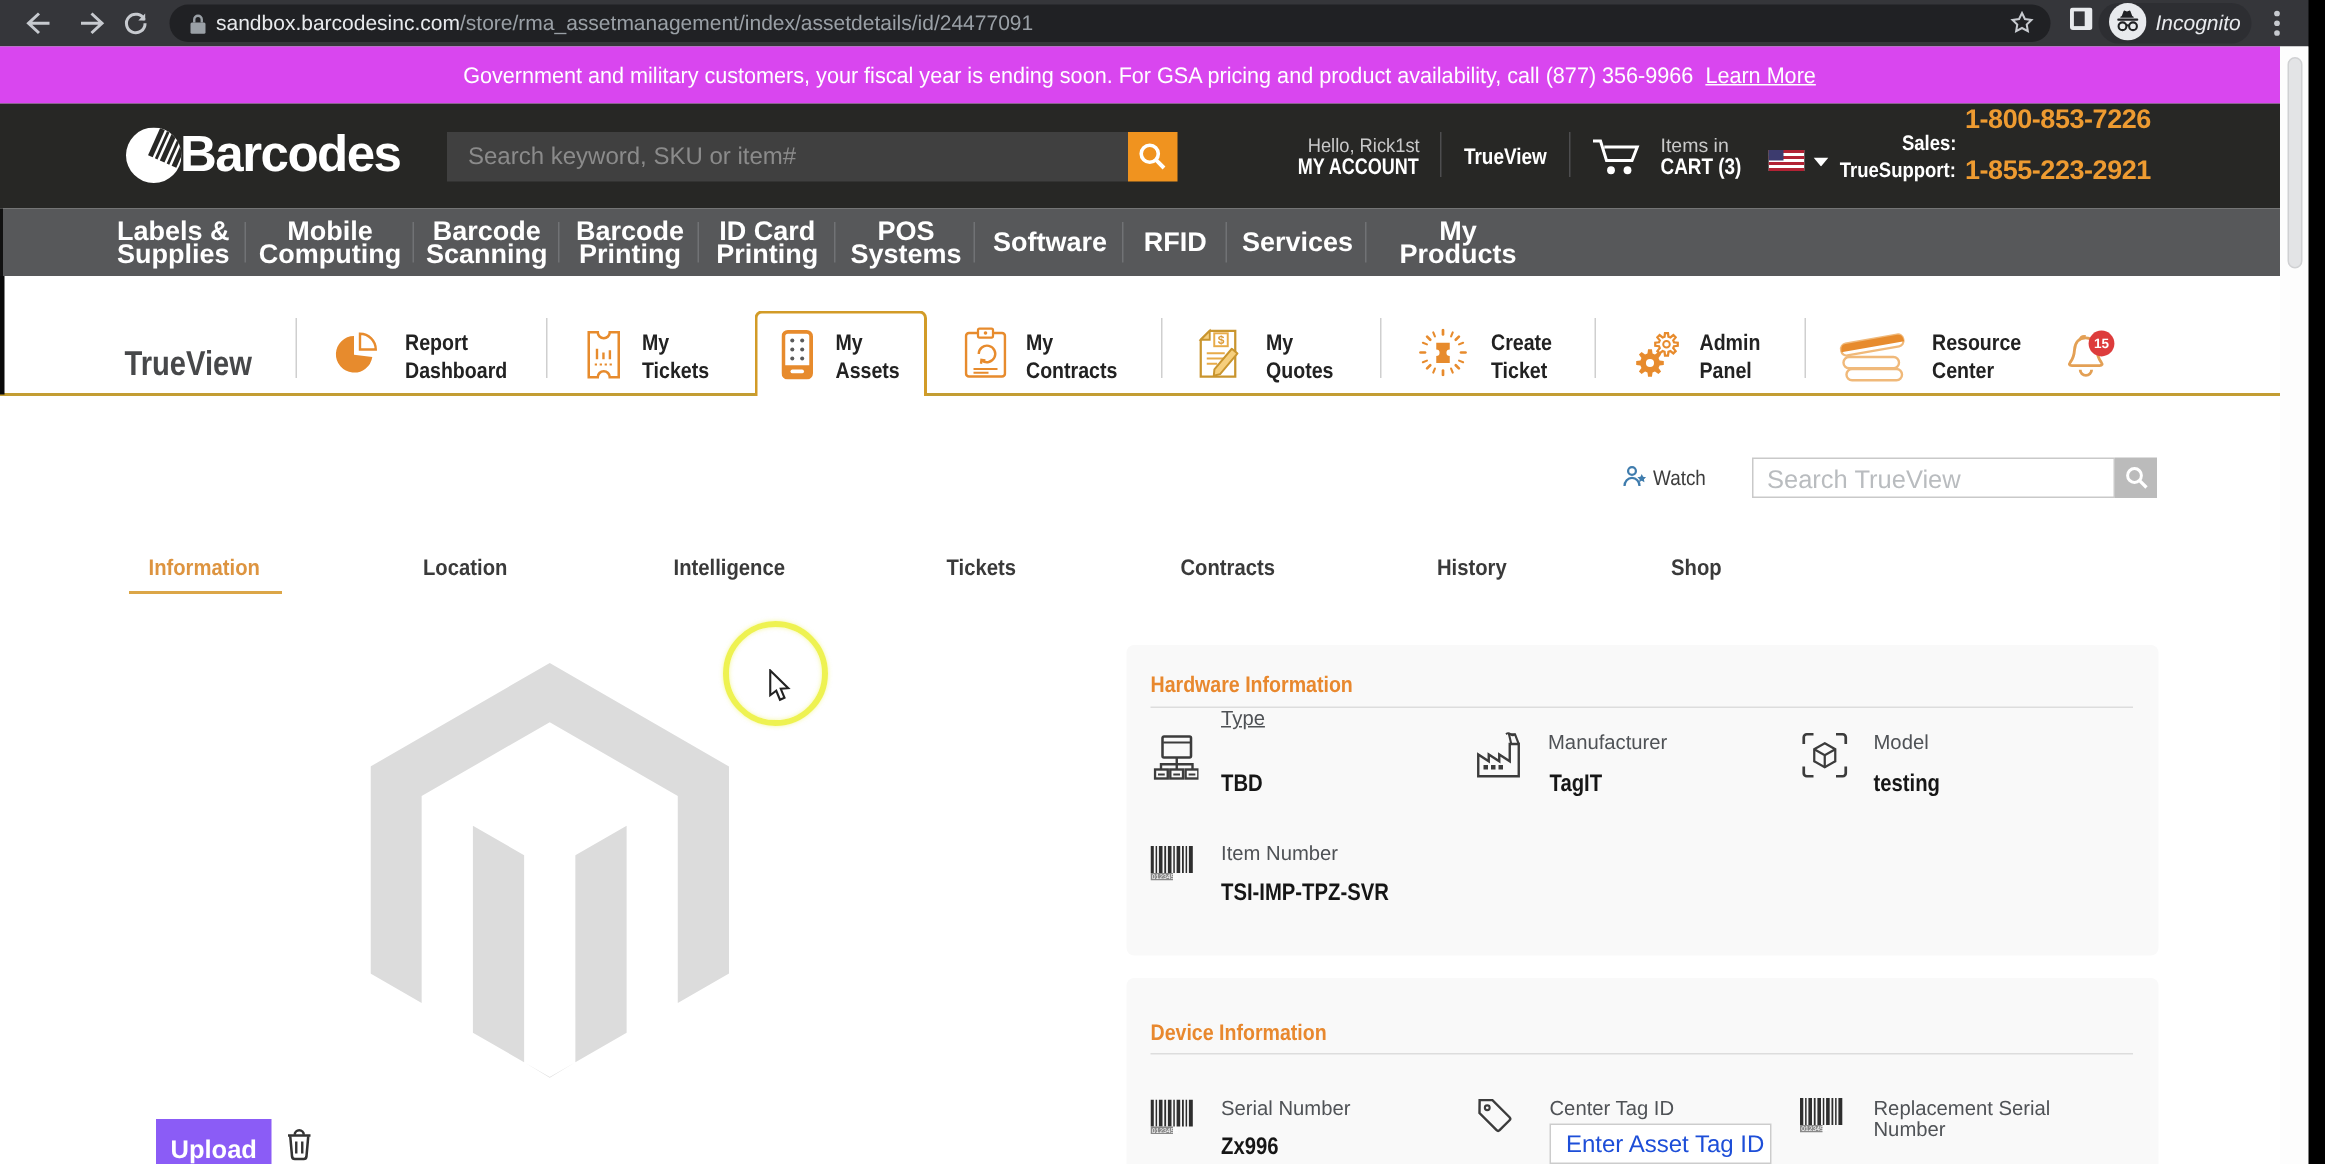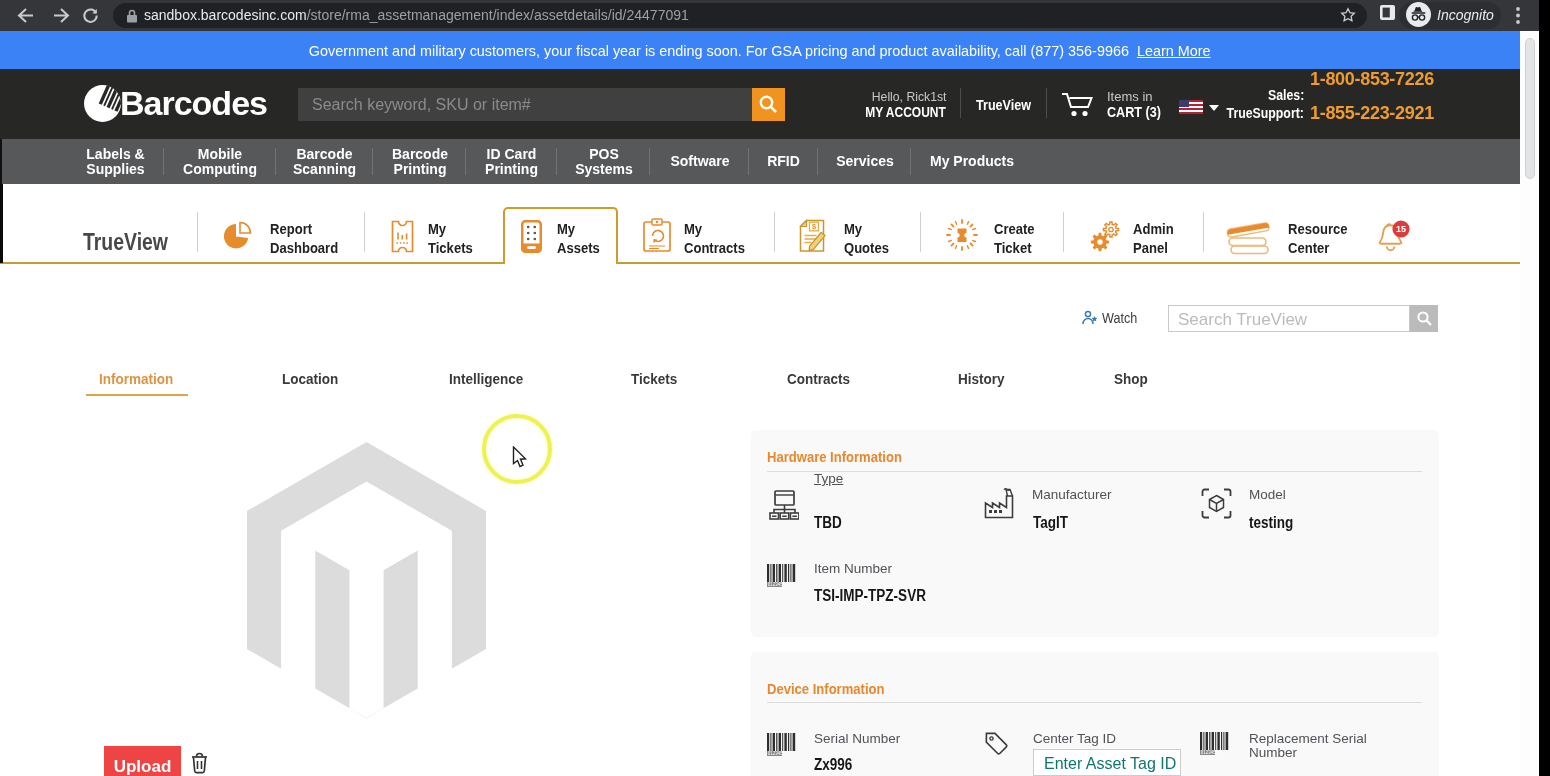--- a/index.html
+++ b/index.html
@@ -8,21 +8,21 @@
   .abs { position:absolute; }
   svg { display:block; }
 
   
   #chrome { position:absolute; left:0; top:0; width:1550px; height:31px; background:#35363a; }
   #omnibox { position:absolute; left:113px; top:3px; width:1254px; height:25px; border-radius:13px; background:#202124; }
   .urltext { position:absolute; left:144px; top:7px; font-size:14px; color:#e8eaed; white-space:nowrap; }
   .urltext .gray { color:#9aa0a6; }
 
   
-  #banner { position:absolute; left:0; top:31px; width:1520px; height:38px; background:#3b82f6; color:#fff; font-size:15px; }
+  #banner { position:absolute; left:0; top:31px; width:1520px; height:38px; background:#d946ef; color:#fff; font-size:15px; }
   #banner .txt { position:absolute; left:0; right:0; top:11px; text-align:center; }
   #banner .sq { display:inline-block; transform:scaleX(0.96); transform-origin:center; white-space:nowrap; }
 
   
   #header { position:absolute; left:0; top:69px; width:1520px; height:70px; background:#272725; }
   #logotext { position:absolute; left:120px; top:84px; color:#fff; font-size:34px; font-weight:bold; letter-spacing:-1px; }
   #searchinput { position:absolute; left:298px; top:88px; width:454px; height:33px; background:#404040; }
   #searchinput span { position:absolute; left:14px; top:8px; color:#8b8b8b; font-size:16px; }
   #searchbtn { position:absolute; left:752px; top:88px; width:33px; height:33px; background:#f0931f; }
   .hdrsmall { color:#c9c9c9; font-size:13px; }
@@ -30,21 +30,21 @@
   .hdrdivider { position:absolute; top:88px; width:1px; height:30px; background:#4d4d4f; }
   .phoneorange { color:#ee9b31; font-weight:bold; font-size:18px; letter-spacing:-0.3px; }
   .sx80 { display:inline-block; transform:scaleX(0.80); }
   .sx84 { display:inline-block; transform:scaleX(0.84); }
   .sx88 { display:inline-block; transform:scaleX(0.88); }
   .sx94 { display:inline-block; transform:scaleX(0.94); }
   .ol { transform-origin:0 50%; } .or { transform-origin:100% 50%; }
 
   
   #mainnav { position:absolute; left:0; top:139px; width:1520px; height:45px; background:#57585a; }
-  .navitem { position:absolute; top:0; height:45px; display:flex; align-items:center; justify-content:center; text-align:center; color:#fff; font-size:14px; font-weight:bold; line-height:14.5px; }
+  .navitem { position:absolute; top:0; height:45px; display:flex; align-items:center; justify-content:center; text-align:center; color:#fff; font-size:18px; font-weight:bold; line-height:14.5px; }
   .navdiv { position:absolute; top:9px; width:1px; height:27px; background:#717275; }
 
   
   #tvbar { position:absolute; left:0; top:184px; width:1520px; height:79px; background:#fff; }
   #tvline { position:absolute; left:0; top:261.5px; width:1520px; height:2.8px; background:#c39d33; }
   #tvlogo { position:absolute; left:83px; top:229px; font-size:23px; font-weight:bold; color:#47484a; transform:scaleX(0.845); transform-origin:0 0; }
   .tvdiv { position:absolute; top:212px; width:1px; height:40px; background:#cfcfcf; }
   .tvlabel { position:absolute; top:219px; font-size:15px; font-weight:bold; color:#222; line-height:19px; transform:scaleX(0.87); transform-origin:0 0; }
   #tvtab { position:absolute; left:503px; top:207px; width:115px; height:57px; background:#fff; border:2px solid #d29b27; border-bottom:0; border-radius:5px 5px 0 0; }
   .tvicon { position:absolute; }
@@ -59,24 +59,24 @@
   #tab-info-line { position:absolute; left:86px; top:394px; width:102px; height:2px; background:#dca647; }
 
   
   .card { position:absolute; left:751px; width:688px; background:#f9f9f9; border-radius:5px; }
   .cardtitle { position:absolute; left:16px; font-size:15px; font-weight:bold; color:#e8882e; transform:scaleX(0.87); transform-origin:0 0; }
   .carddiv { position:absolute; left:16px; width:655px; height:1px; background:#ddd; }
   .flabel { position:absolute; font-size:13.5px; color:#4f5256; line-height:14px; }
   .fvalue { position:absolute; font-size:16px; font-weight:bold; color:#161616; transform:scaleX(0.845); transform-origin:0 0; }
   .cicon { position:absolute; }
 
-  #uploadbtn { position:absolute; left:104px; top:746px; width:77px; height:30px; background:#ef4444; color:#fff; font-size:17px; font-weight:bold; text-align:center; line-height:41px; }
+  #uploadbtn { position:absolute; left:104px; top:746px; width:77px; height:30px; background:#8b5cf6; color:#fff; font-size:17px; font-weight:bold; text-align:center; line-height:41px; }
 
   #taginput { position:absolute; left:1033px; top:749px; width:148px; height:27px; border:1px solid #ccc; background:#fff; }
-  #taginput span { position:absolute; left:10px; top:5px; color:#0f766e; font-size:16px; }
+  #taginput span { position:absolute; left:10px; top:5px; color:#1d4ed8; font-size:16px; }
 
   
   #sbtrack { position:absolute; left:1520px; top:31px; width:19px; height:745px; background:#fdfdfd; }
   #sbthumb { position:absolute; left:1525px; top:38px; width:10px; height:141px; background:#e3e4e6; border:1px solid #d0d1d3; border-radius:6px; }
   #blackright { position:absolute; left:1539px; top:0; width:11px; height:776px; background:#000; }
   #blackleft { position:absolute; left:0; top:184px; width:3px; height:79px; background:#0a0a0a; }
 
   #ring { position:absolute; left:482px; top:414px; width:70px; height:70px; border-radius:50%; border:4.5px solid rgba(235,240,50,0.85); box-shadow:0 0 3px rgba(235,240,60,0.5), inset 0 0 3px rgba(235,240,60,0.5); }
 </style>
 </head>

